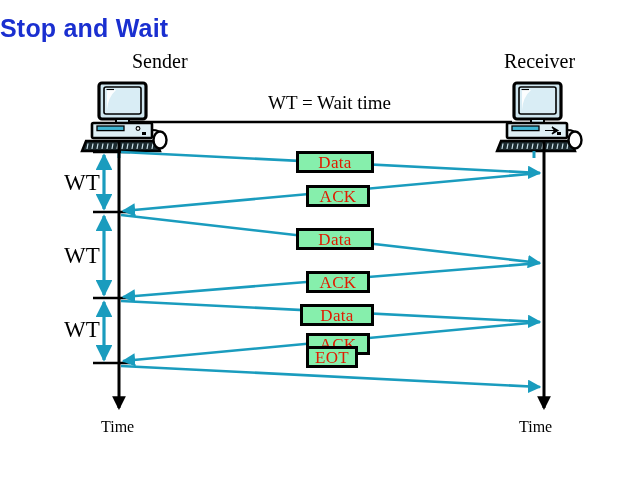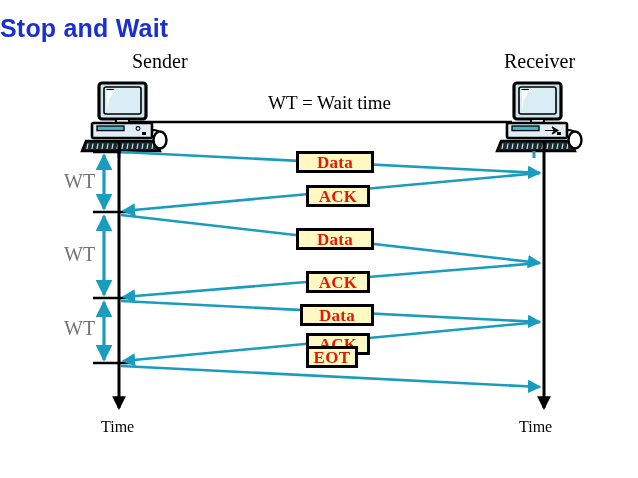--- a/index.html
+++ b/index.html
@@ -50,44 +50,44 @@
     left: 268px;
     top: 92px;
     font-family: Liberation Serif, serif;
     font-size: 19px;
     color: #000000;
     white-space: nowrap;
   }
   .wt-label {
     position: absolute;
     font-family: "Liberation Serif", serif;
-    font-size: 20px;
-    color: #737373;
+    font-size: 23px;
+    color: #000000;
     white-space: nowrap;
   }
   #wt-label-1 { left: 64px; top: 170px; }
   #wt-label-2 { left: 64px; top: 243px; }
   #wt-label-3 { left: 64px; top: 317px; }
   .time-label {
     position: absolute;
     font-family: "Liberation Serif", serif;
     font-size: 16px;
     color: #000000;
     white-space: nowrap;
   }
   #time-label-sender { left: 101px; top: 418px; }
   #time-label-receiver { left: 519px; top: 418px; }
   .msg-box {
     position: absolute;
     box-sizing: border-box;
-    background: #fef9c3;
+    background: #86efac;
     border: 3px solid #000000;
     color: #e01b00;
     font-family: "Liberation Serif", serif;
-    font-weight: bold;
+    font-weight: normal;
     font-size: 17px;
     line-height: 1;
     display: flex;
     align-items: center;
     justify-content: center;
     letter-spacing: 0.3px;
   }
 </style>
 </head>
 <body>

